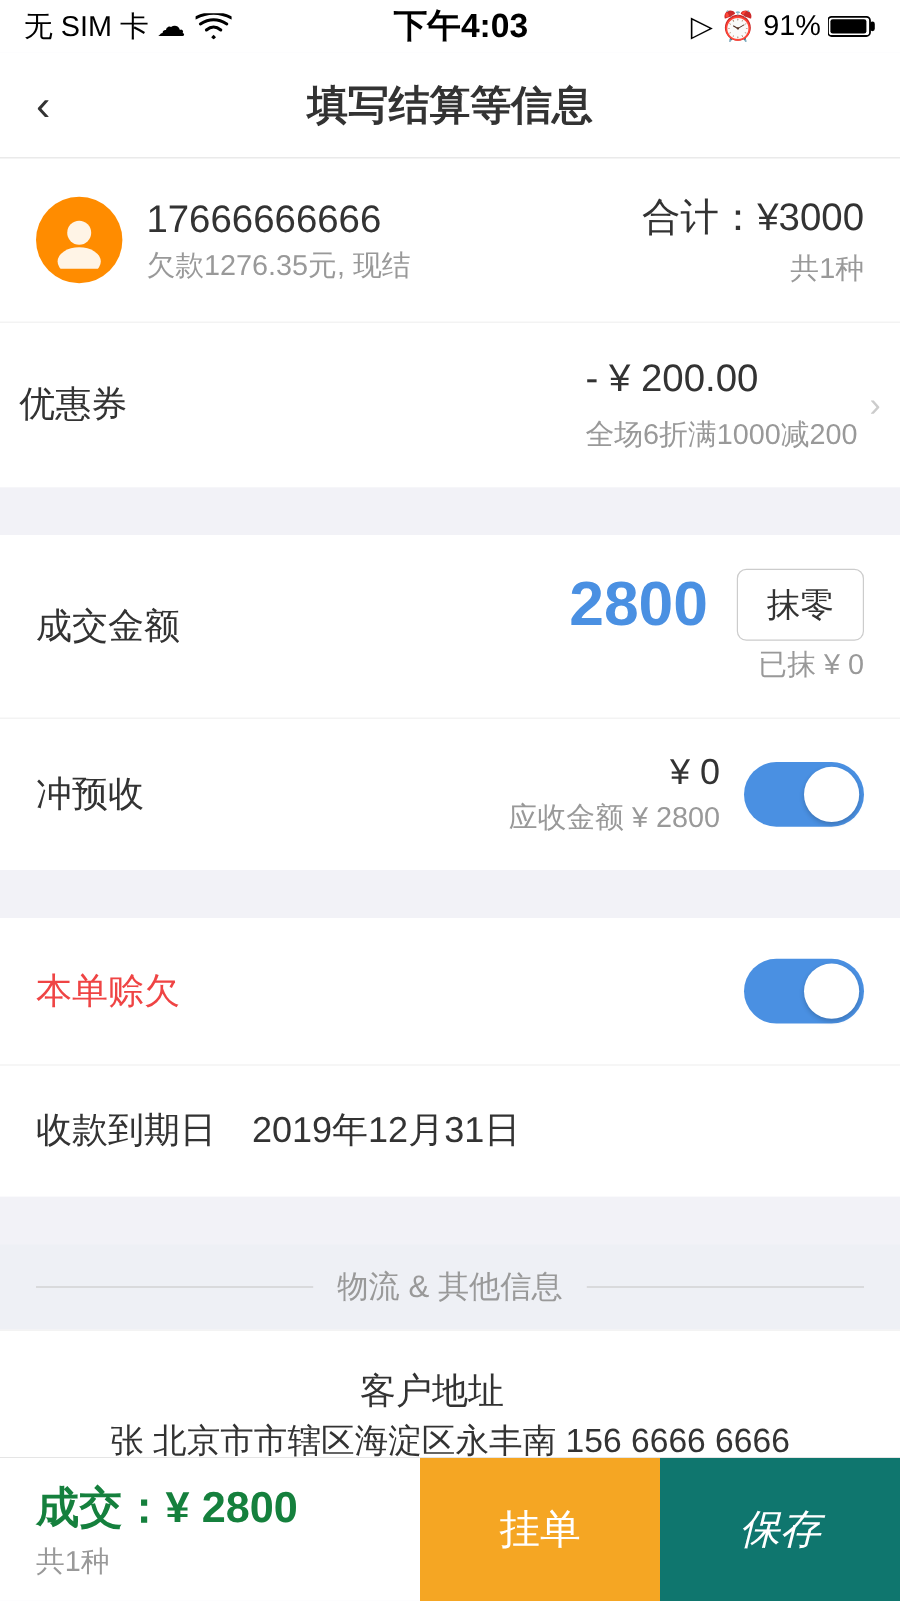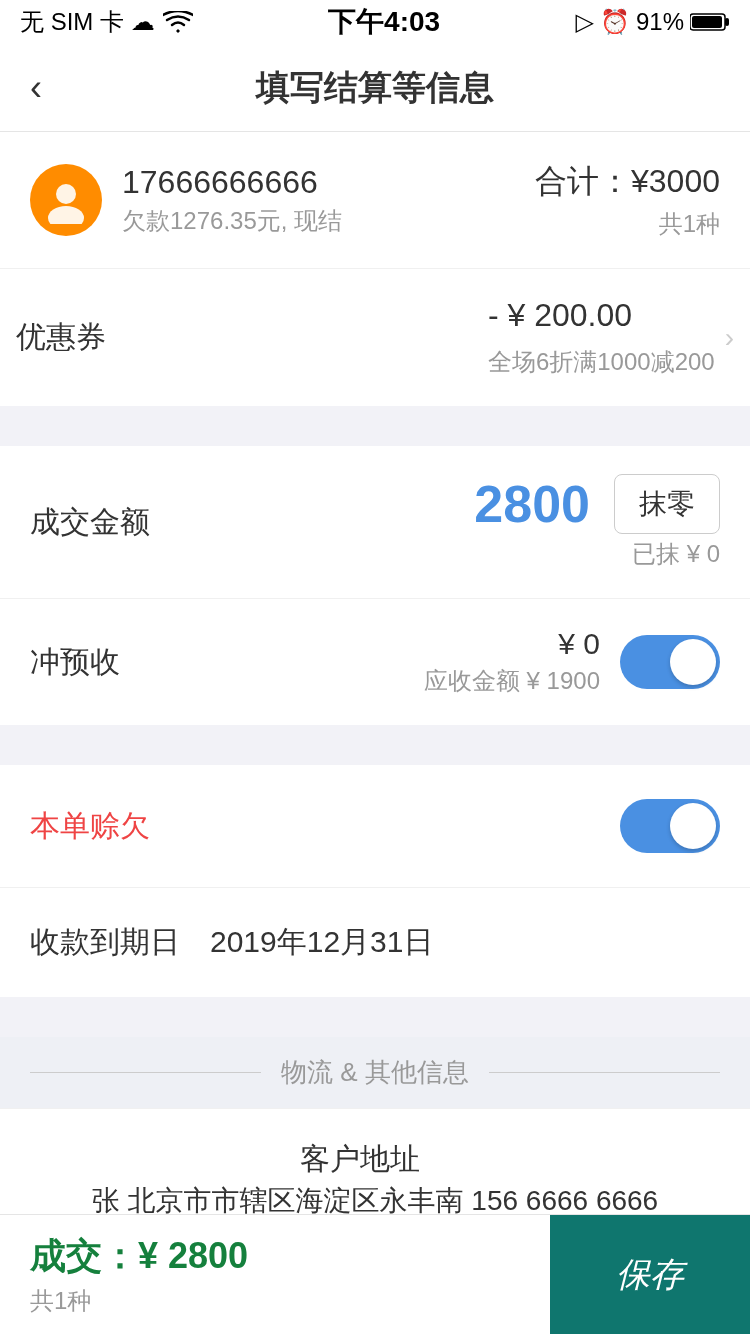--- a/index.html
+++ b/index.html
@@ -317,21 +317,21 @@
       </div>
       <div class="deal-sub">已抹  ¥ 0</div>
     </div>
   </div>
 
   <div class="prepay-row">
     <span class="prepay-label">冲预收</span>
     <div class="prepay-right">
       <div class="prepay-info">
         <div class="prepay-amount">¥ 0</div>
-        <div class="prepay-sub">应收金额 ¥ 1900</div>
+        <div class="prepay-sub">应收金额 ¥ 2800</div>
       </div>
       <div class="toggle">
         <div class="toggle-knob"></div>
       </div>
     </div>
   </div>
 </div>
 
 <div class="separator"></div>
 
@@ -367,14 +367,15 @@
 
 <div class="bottom-spacer"></div>
 
 <div class="bottom-bar">
   <div class="bottom-summary">
     <div class="bottom-deal">
       <span>成交：</span><span>¥ 2800</span>
     </div>
     <div class="bottom-count">共1种</div>
   </div>
+  <button class="bottom-btn btn-hold">挂单</button>
   <button class="bottom-btn btn-save">保存</button>
 </div>
 
 </body></html>

